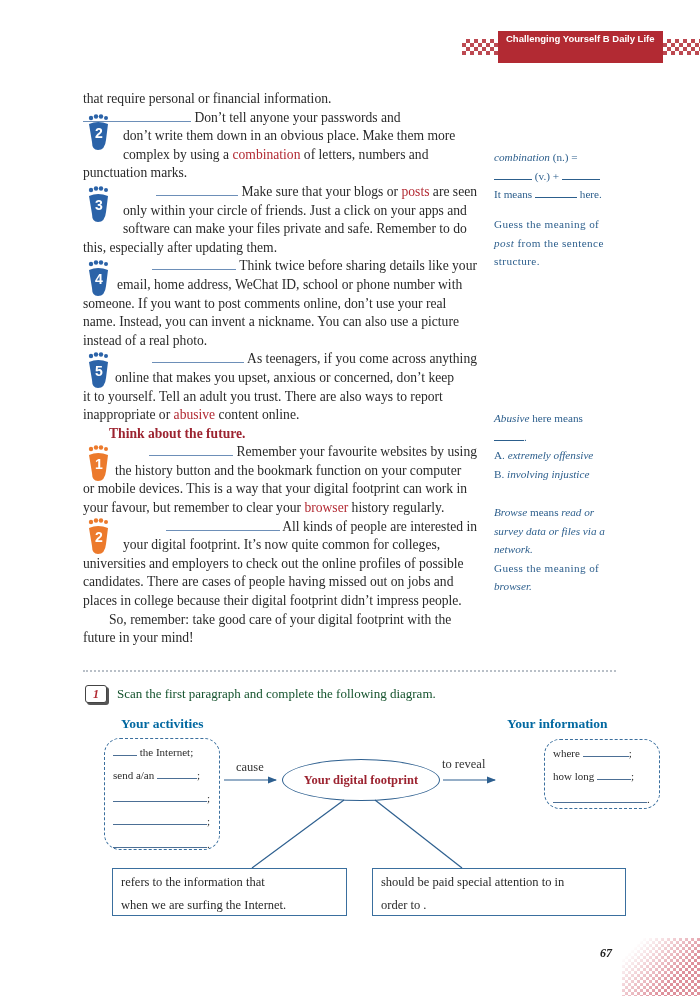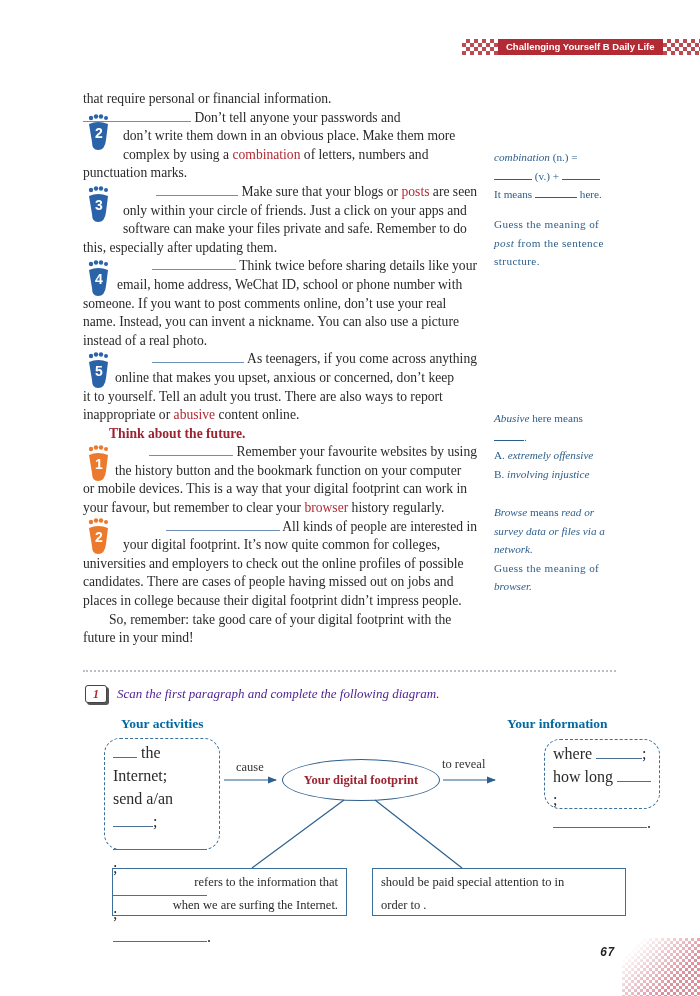--- a/index.html
+++ b/index.html
@@ -6,21 +6,21 @@
   html, body { width: 700px; height: 996px; background: #ffffff; overflow: hidden; }
   body { position: relative; font-family: "Liberation Serif", "DejaVu Serif", serif; color: #2a2a2a; }
 
   
   .hdr { position: absolute; left: 462px; top: 38px; height: 18px; display: flex; align-items: center; }
   .hdr .checks-l { width: 36px; height: 16px; margin-right: 0px;
     background-image:
       linear-gradient(45deg, #b22a33 25%, transparent 25%, transparent 75%, #b22a33 75%),
       linear-gradient(45deg, #b22a33 25%, transparent 25%, transparent 75%, #b22a33 75%);
     background-size: 8px 8px; background-position: 0 0, 4px 4px; opacity: .85; }
-  .hdr .title { background: #b22a33; color: #fff; font-family: "Liberation Sans", "DejaVu Sans", sans-serif; font-weight: bold; font-size: 9.5px; height: 16px; line-height: 16px; padding: 0 8px 0 8px; white-space: nowrap; }
+  .hdr .title { background: #b22a33; color: #fff; font-family: "Liberation Sans", "DejaVu Sans", sans-serif; font-weight: bold; font-size: 9.5px; height: 32px; line-height: 16px; padding: 0 8px 0 8px; white-space: nowrap; }
   .hdr .checks-r { width: 60px; height: 16px;
     background-image:
       linear-gradient(45deg, #b22a33 25%, transparent 25%, transparent 75%, #b22a33 75%),
       linear-gradient(45deg, #b22a33 25%, transparent 25%, transparent 75%, #b22a33 75%);
     background-size: 8px 8px; background-position: 0 0, 4px 4px; opacity: .85; }
 
   
   .main { position: absolute; left: 83px; top: 90px; width: 394px; font-size: 13.6px; line-height: 18.6px; text-align: justify; }
   .main p { margin: 0; }
   .blank { display: inline-block; border-bottom: 1px solid #6d8fb8; height: 12px; vertical-align: baseline; }
@@ -33,33 +33,33 @@
   .notes { position: absolute; left: 494px; width: 124px; font-size: 11.2px; line-height: 18.6px; color: #2c5e8c; }
   .notes i { font-style: italic; }
   .nblank { display: inline-block; border-bottom: 1px solid #2c5e8c; height: 10px; }
 
   
   .divider { position: absolute; left: 83px; top: 670px; width: 533px; border-top: 2px dotted #b9c0c8; }
 
   
   .task { position: absolute; left: 85px; top: 685px; display: flex; align-items: center; }
   .task .num { width: 22px; height: 18px; border: 1.5px solid #444; border-radius: 3px; box-shadow: 2px 2px 0 #555; display: flex; align-items: center; justify-content: center; color: #b22a33; font-style: italic; font-weight: bold; font-size: 12px; background: #fff; }
-  .task .txt { margin-left: 10px; font-style: italic; font-size: 13px; color: #4c1d95; }
+  .task .txt { margin-left: 10px; font-size: 13px; color: #14532d; }
 
   .lbl { position: absolute; color: #0369a1; font-weight: bold; font-size: 13.5px; }
 
   
-  .dbox { position: absolute; border: 1.5px dashed #3a6f9e; border-radius: 16px; font-size: 16px; line-height: 23px; padding: 2px 8px; }
+  .dbox { position: absolute; border: 1.5px dashed #3a6f9e; border-radius: 16px; font-size: 11px; line-height: 23px; padding: 2px 8px; }
   .dbox .b { display: inline-block; border-bottom: 1px solid #4c6f95; height: 12px; }
   .arrowlbl { position: absolute; font-size: 12.5px; color: #333; }
   .ellipse { position: absolute; left: 282px; top: 759px; width: 158px; height: 42px; border: 1.5px solid #2d5f8f; border-radius: 50%; display: flex; align-items: center; justify-content: center; color: #9c2330; font-weight: bold; font-size: 12.5px; }
-  .sbox { position: absolute; border: 1.5px solid #3a6f9e; font-size: 12.5px; line-height: 23px; padding: 2px 8px; text-align: right; }
+  .sbox { position: absolute; border: 1.5px solid #3a6f9e; font-size: 12.5px; line-height: 23px; padding: 2px 8px; }
   svg.lines { position: absolute; left: 0; top: 0; pointer-events: none; }
 
-  .pageno { position: absolute; left: 600px; top: 946px; font-family: Liberation Mono, monospace; font-style: italic; font-weight: bold; font-size: 12px; color: #222; }
+  .pageno { position: absolute; left: 600px; top: 946px; font-family: Liberation Serif, serif; font-style: italic; font-weight: bold; font-size: 12px; color: #222; }
   .corner { position: absolute; left: 622px; top: 938px; width: 78px; height: 58px;
     background-image:
       linear-gradient(45deg, #c9485a 25%, transparent 25%, transparent 75%, #c9485a 75%),
       linear-gradient(45deg, #c9485a 25%, transparent 25%, transparent 75%, #c9485a 75%);
     background-size: 6px 6px; background-position: 0 0, 3px 3px; opacity: .6;
     -webkit-mask-image: linear-gradient(135deg, transparent 15%, #000 70%); mask-image: linear-gradient(135deg, transparent 15%, #000 70%); }
 </style>
 </head>
 <body>
 

